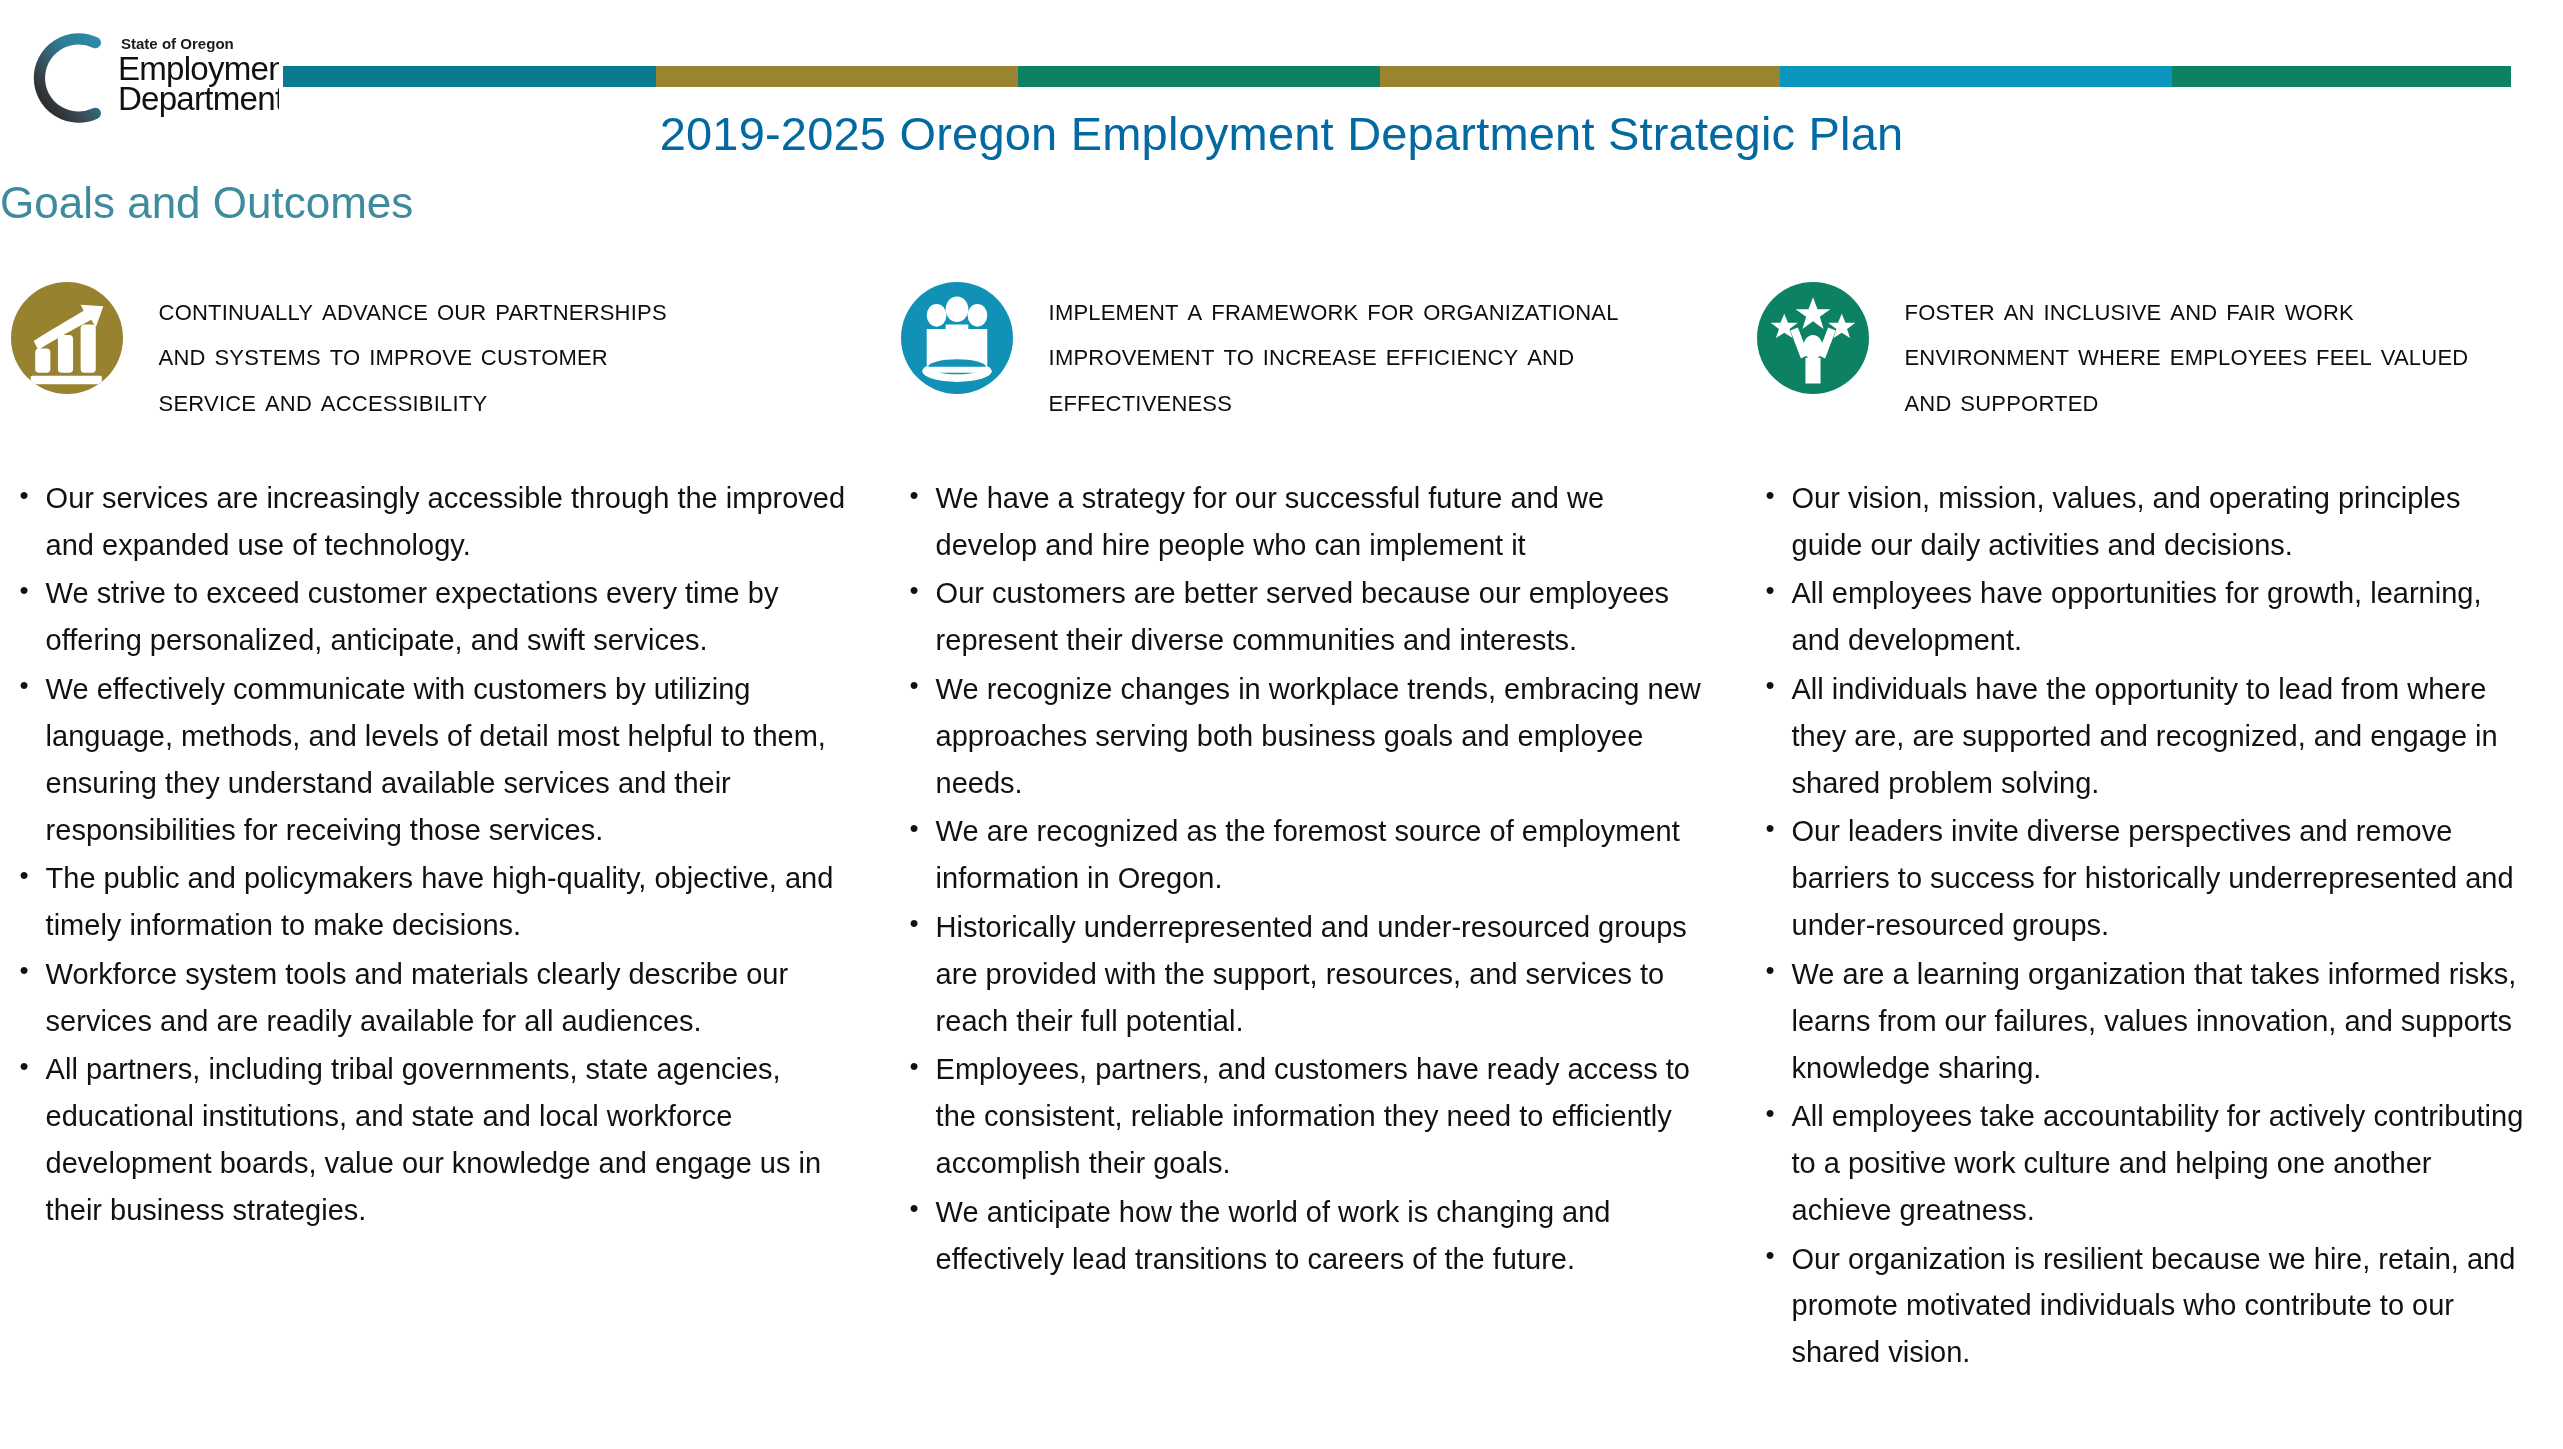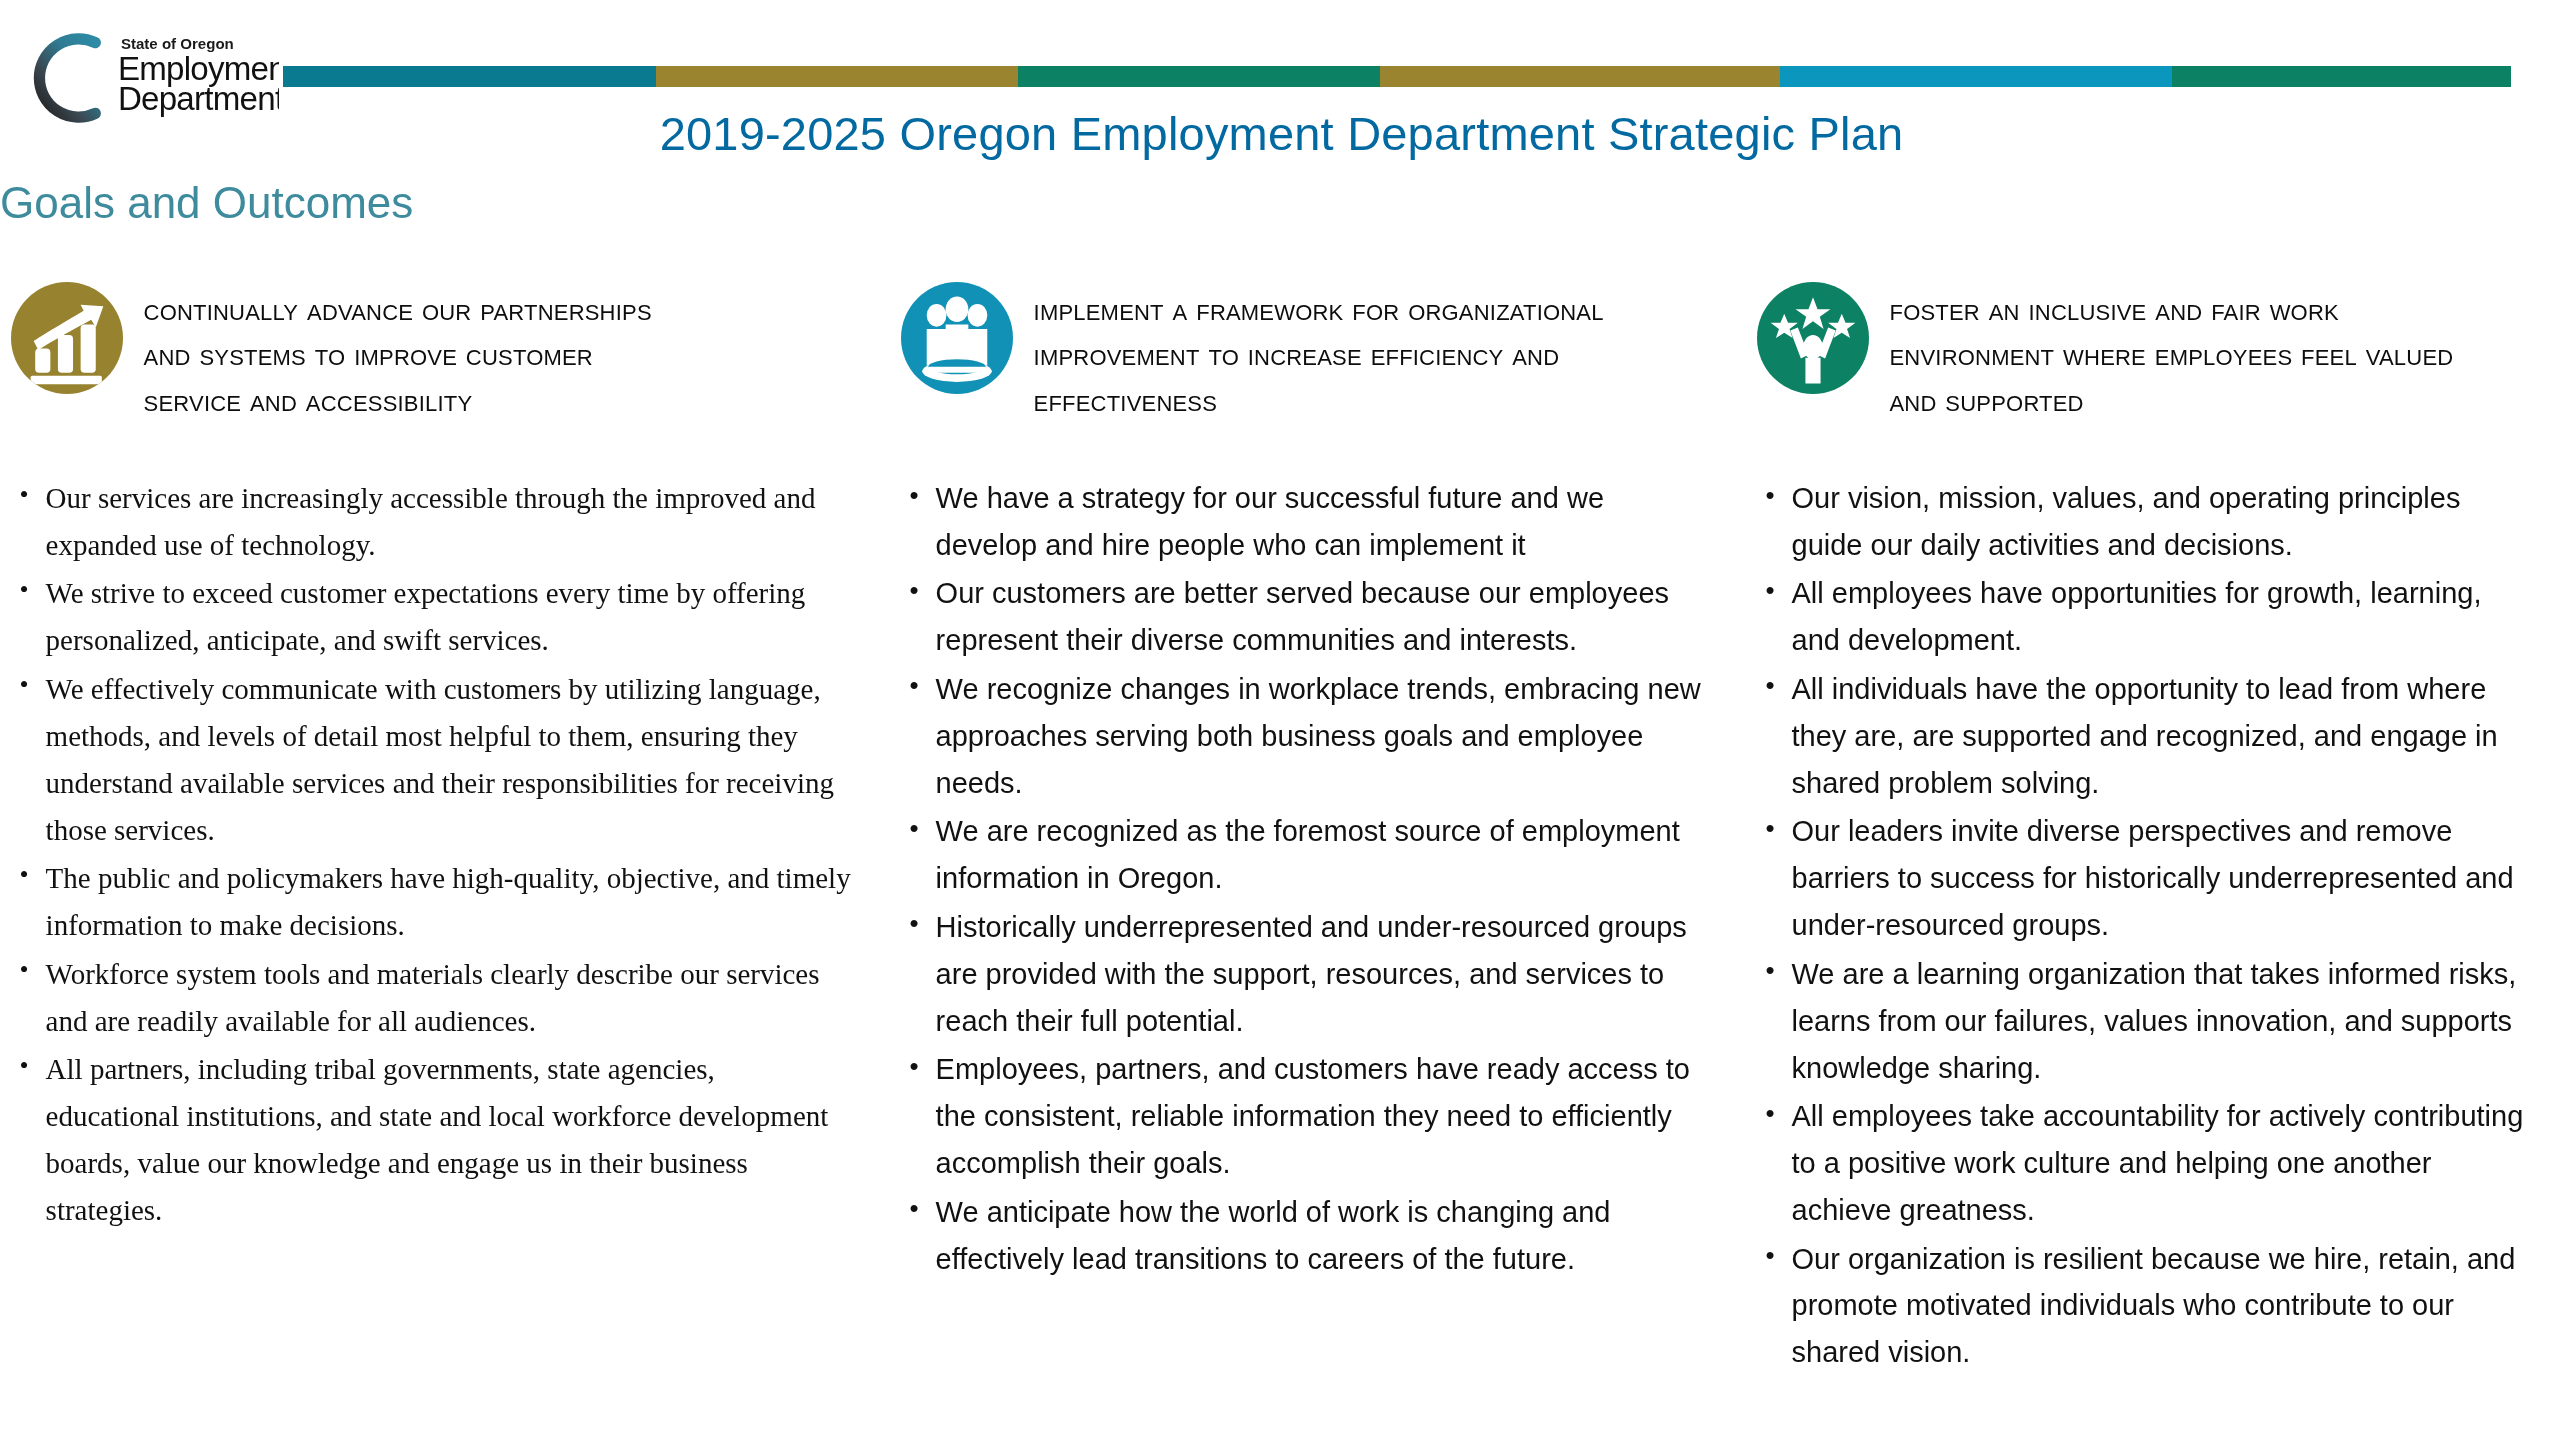--- a/index.html
+++ b/index.html
@@ -76,21 +76,21 @@
     box-sizing: border-box;
     position: relative;
   }
   .col1 { width: 890px; padding-left: 10.6px; }
   .col2 { width: 859px; padding-left: 10.6px; }
   .col3 { width: 814px; padding-left: 7.5px; }
 
   .goal-head {
     display: flex;
     align-items: flex-start;
-    gap: 21px;
+    gap: 36px;
     min-height: 196px;
   }
   .goal-icon {
     flex: 0 0 auto;
     width: 112px;
     height: 112px;
     border-radius: 50%;
     position: relative;
     overflow: hidden;
     margin-top: 3px;
@@ -130,21 +130,21 @@
     margin-bottom: 1.5px;
   }
   ul.bullets li::before {
     content: "\2022";
     position: absolute;
     left: 9px;
     top: -1.5px;
     font-size: 26px;
     color: #111111;
   }
-  .c1-list { margin-top: 13.6px; width: 844px; font-family: Liberation Serif, serif; }
+  .c1-list { margin-top: 13.6px; width: 844px; }
   .c2-list { margin-top: 4.5px;  width: 807px; margin-left: 10.6px; }
   .c3-list { margin-top: 1.5px;  width: 769px; margin-left: 21px; }
 </style>
 </head>
 <body>
 
 <div class="header">
 
   <div class="logo">
     <svg width="271" height="113" viewBox="0 0 360 150">

